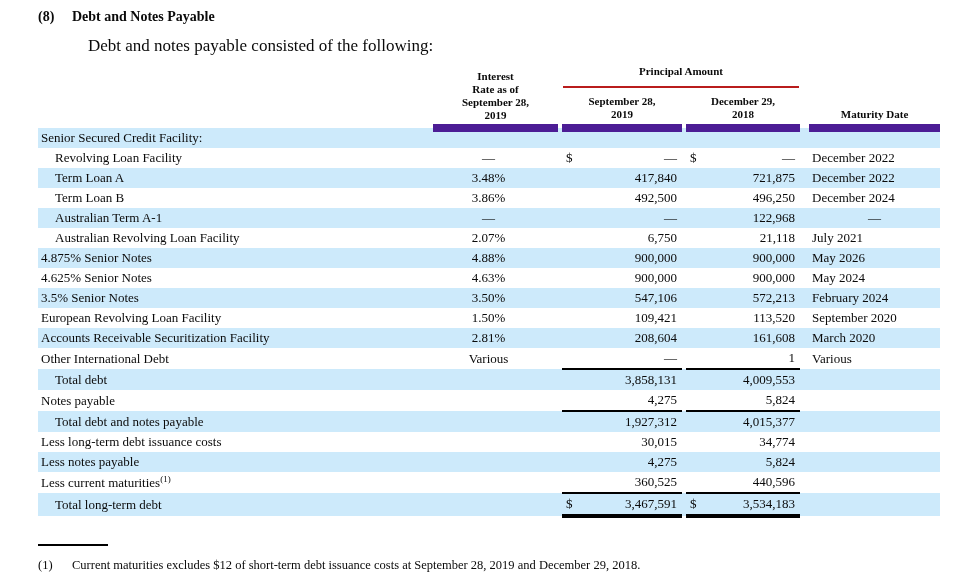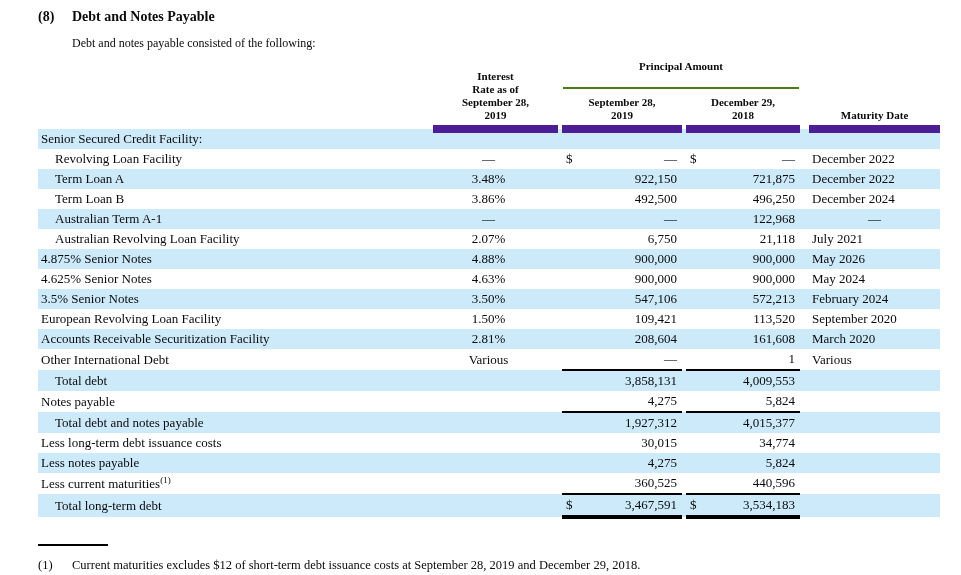--- a/index.html
+++ b/index.html
@@ -1,32 +1,32 @@
 <!DOCTYPE html>
 <html style="--shade: #cdeafb;"><head>
 <meta charset="utf-8">
 <style>
   html,body{margin:0;padding:0;width:961px;height:575px;background:#ffffff;overflow:hidden;}
   body{font-family:"Liberation Serif","DejaVu Serif",serif;color:#0a0a0a;}
   .page{position:relative;width:961px;height:575px;}
 
   .doc-title{position:absolute;top:9px;left:38px;font-weight:bold;font-size:14px;}
   .doc-title .num{display:inline-block;width:34px;}
-  .doc-intro{position:absolute;top:36px;left:72px;font-size:12px;}
+  .doc-intro{position:absolute;top:36px;left:88px;font-size:17px;}
 
   table.debt{position:absolute;top:60px;left:38px;width:902px;border-collapse:collapse;table-layout:fixed;}
   col.c-label{width:395px;} col.c-int{width:125px;} col.c-gap1{width:4px;}
   col.c-sep{width:120px;} col.c-gap2{width:4px;} col.c-dec{width:114px;}
   col.c-gap3{width:9px;} col.c-mat{width:131px;}
 
   thead th{font-weight:bold;font-size:11px;line-height:13px;padding:0;vertical-align:bottom;text-align:center;}
   tr.hrowA{height:28px;} tr.hrowB{height:40px;}
   th.h-int{vertical-align:top;padding-top:10px;}
   th.h-pa{vertical-align:bottom;}
-  th.h-pa .pa-inner{border-bottom:2px solid #4d7c0f;padding-bottom:14px;margin:0 1px;}
+  th.h-pa .pa-inner{border-bottom:2px solid #b91c1c;padding-bottom:8px;margin:0 1px;}
   th.h-sub{padding-bottom:3px;}
   th.h-mat{padding-bottom:3px;}
   th.hdr-bottom{border-bottom:8px solid #4c1d95;}
   .blk{display:block;}
 
   tbody tr{height:14px;}
   tbody td{font-size:13px;line-height:20px;padding:0;white-space:nowrap;overflow:hidden;vertical-align:middle;}
   tbody tr:nth-child(odd) td{background:var(--shade,#cdeafb);}
   td.lbl{text-align:left;padding-left:3px;}
   td.lbl.ind{padding-left:17px;}
@@ -111,21 +111,21 @@
           <td class="num"><span class="ds">$</span><span>—</span></td>
           <td></td>
           <td class="num"><span class="ds">$</span><span>—</span></td>
           <td></td>
           <td class="mat">December 2022</td>
         </tr>
         <tr>
           <td class="lbl ind"><span>Term Loan A</span></td>
           <td class="rate">3.48%</td>
           <td></td>
-          <td class="num"><span>922,150</span></td>
+          <td class="num"><span>417,840</span></td>
           <td></td>
           <td class="num"><span>721,875</span></td>
           <td></td>
           <td class="mat">December 2022</td>
         </tr>
         <tr>
           <td class="lbl ind"><span>Term Loan B</span></td>
           <td class="rate">3.86%</td>
           <td></td>
           <td class="num"><span>492,500</span></td>

